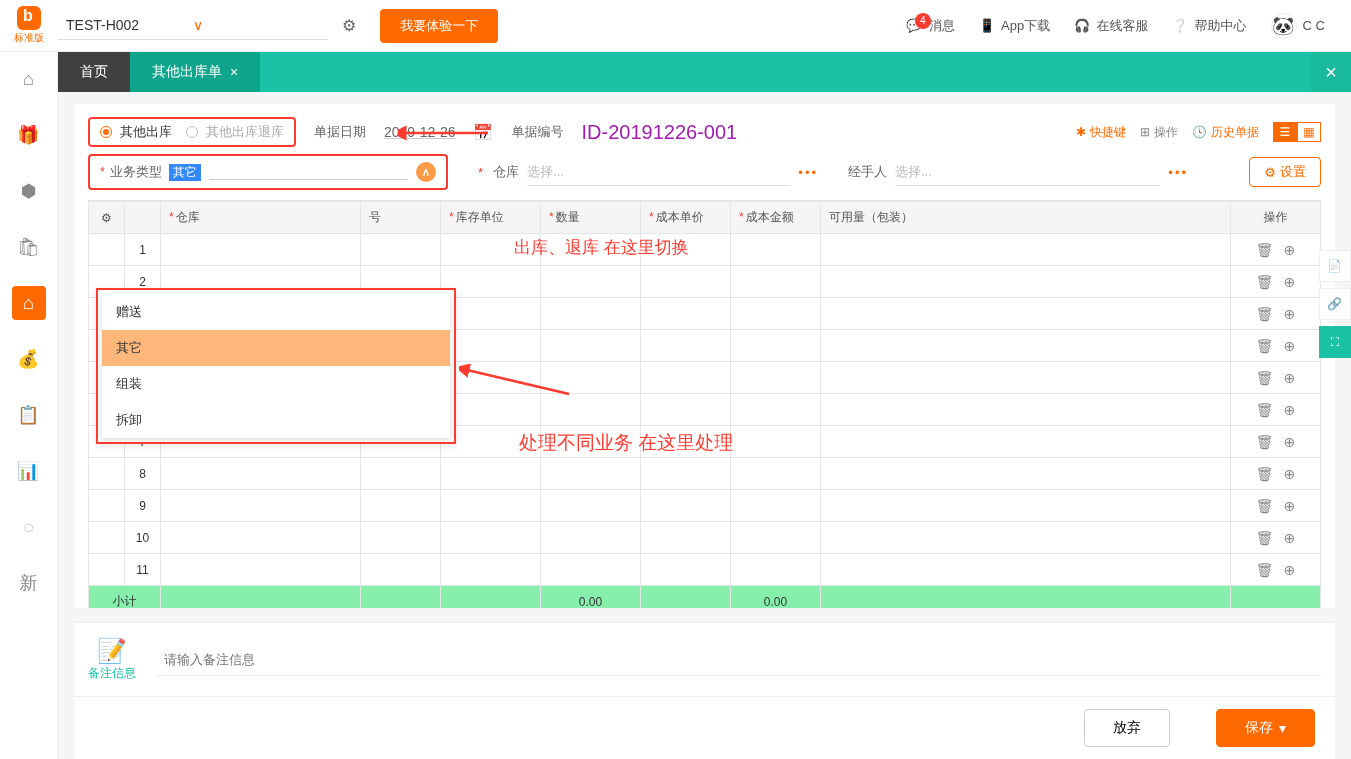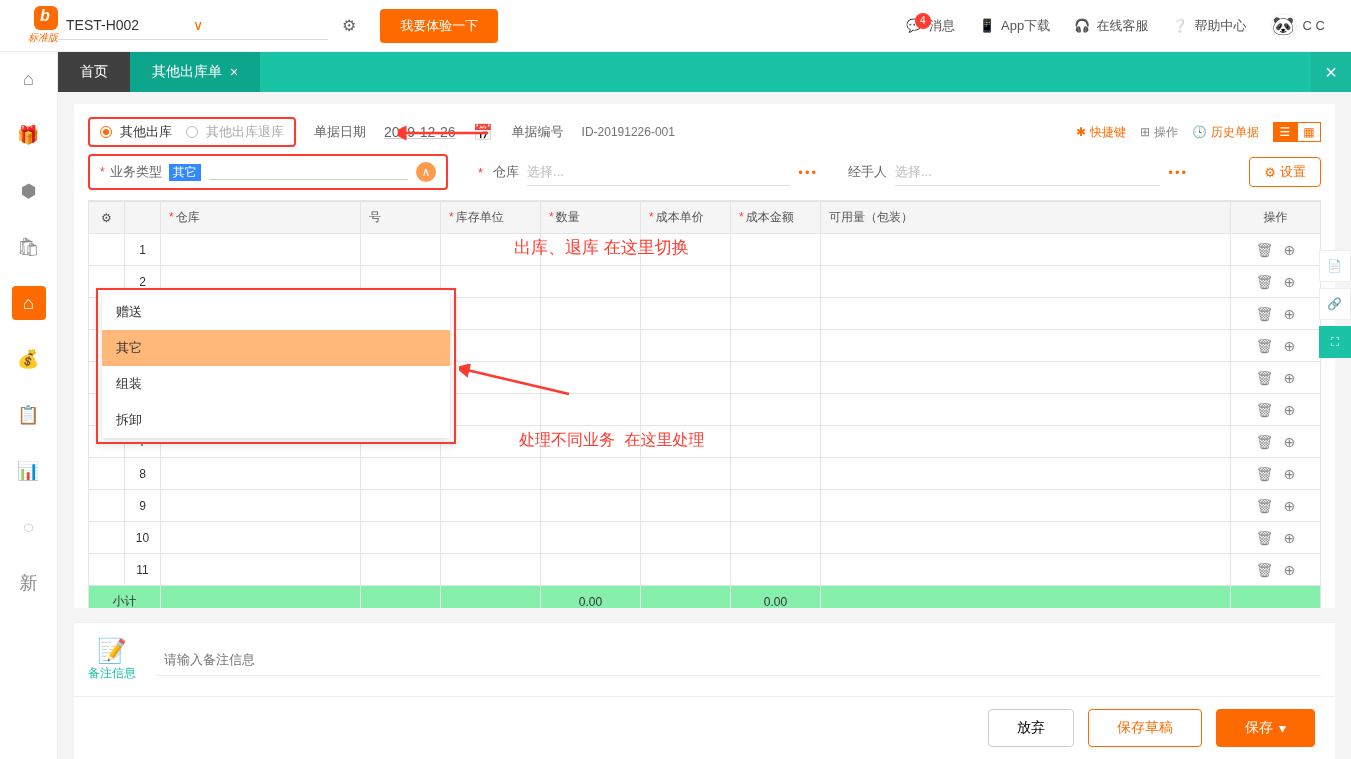--- a/index.html
+++ b/index.html
@@ -1,21 +1,21 @@
 <!DOCTYPE html>
 <html><head>
 <meta charset="utf-8">
 <style>
 * { margin: 0; padding: 0; box-sizing: border-box; font-family: "Microsoft YaHei", Arial, sans-serif; }
 body { background: #f0f0f0; font-size: 12px; color: #333; overflow: hidden; }
 .app { display: flex; flex-direction: column; height: 759px; width: 1351px; }
 
 
 .topbar { height: 52px; background: #fff; display: flex; align-items: center; padding: 0 14px 0 0; border-bottom: 1px solid #eee; }
-.logo { width: 58px; text-align: right; font-style: italic; }
+.logo { width: 58px; text-align: center; }
 .logo-icon { width: 24px; height: 24px; background: #ff6a00; border-radius: 6px; display: inline-block; position: relative; }
 .logo-icon::after { content: "b"; color: #fff; font-weight: bold; font-size: 16px; position: absolute; left: 6px; top: 1px; }
 .logo-text { font-size: 10px; color: #ff6a00; display: block; margin-top: -2px; }
 .store-select { width: 270px; height: 28px; border-bottom: 1px solid #ddd; display: flex; align-items: center; padding: 0 8px; }
 .store-select span { flex: 1; font-size: 14px; }
 .chevron-down { color: #ff6a00; font-size: 12px; }
 .gear-top { margin: 0 24px 0 14px; color: #666; font-size: 16px; cursor: pointer; }
 .exp-btn { background: #ff6a00; color: #fff; padding: 8px 20px; border-radius: 4px; font-size: 13px; cursor: pointer; border: none; }
 .top-spacer { flex: 1; }
 .top-item { display: flex; align-items: center; gap: 6px; padding: 0 12px; font-size: 13px; color: #555; cursor: pointer; position: relative; }
@@ -47,21 +47,21 @@
 .radio-group { border: 2px solid #ff3b30; padding: 4px 10px; border-radius: 4px; display: flex; gap: 14px; align-items: center; }
 .radio { display: flex; align-items: center; gap: 8px; font-size: 13px; cursor: pointer; }
 .radio .dot { width: 12px; height: 12px; border: 1px solid #ff6a00; border-radius: 50%; display: inline-block; position: relative; }
 .radio.checked .dot::after { content: ""; position: absolute; inset: 2px; background: #ff6a00; border-radius: 50%; }
 .radio.unchecked { color: #aaa; }
 .radio.unchecked .dot { border-color: #bbb; }
 .arrow-red { position: absolute; left: 310px; top: 4px; }
 .lbl { color: #666; font-size: 13px; }
 .date-val { color: #666; font-size: 14px; text-decoration: underline; text-decoration-color: #ccc; }
 .cal-icon { color: #ff6a00; font-size: 16px; }
-.doc-id { font-size: 12px; color: #737373; }
+.doc-id { font-size: 20px; color: #a21caf; }
 .r1-spacer { flex: 1; }
 .top-actions { display: flex; align-items: center; gap: 14px; font-size: 12px; color: #ff6a00; }
 .top-actions .a { display: flex; align-items: center; gap: 4px; cursor: pointer; }
 .top-actions .a.gray { color: #888; }
 .view-toggle { display: flex; }
 .vt { width: 24px; height: 20px; border: 1px solid #ff6a00; display: flex; align-items: center; justify-content: center; cursor: pointer; }
 .vt.active { background: #ff6a00; color: #fff; }
 .vt.inactive { color: #ff6a00; }
 
 .anno1 { position: absolute; left: 440px; top: 132px; color: #ff3b30; font-size: 17px; pointer-events: none; }
@@ -77,21 +77,21 @@
 .field .dots { color: #ff6a00; letter-spacing: 2px; cursor: pointer; }
 .r2-spacer { flex: 1; }
 .set-btn { border: 1px solid #ff6a00; color: #ff6a00; padding: 5px 14px; border-radius: 4px; font-size: 13px; cursor: pointer; display: flex; align-items: center; gap: 4px; }
 
 
 .dropdown { position: absolute; left: 22px; top: 184px; width: 360px; border: 2px solid #ff3b30; background: #fff; box-shadow: 0 2px 8px rgba(0,0,0,0.1); z-index: 10; }
 .dd-inner { margin: 4px; box-shadow: 0 2px 6px rgba(0,0,0,0.15); }
 .dd-item { padding: 9px 14px; font-size: 13px; cursor: pointer; }
 .dd-item.sel { background: #ffb87a; }
 .dd-arrow { position: absolute; left: 385px; top: 260px; z-index: 11; pointer-events: none; }
-.anno2 { position: absolute; left: 445px; top: 326px; color: #ff3b30; font-size: 16px; pointer-events: none; z-index: 11; font-family: Liberation Mono, monospace; }
+.anno2 { position: absolute; left: 445px; top: 326px; color: #ff3b30; font-size: 19px; pointer-events: none; z-index: 11; }
 
 
 .table-wrap { flex: 1; overflow: auto; margin-top: 6px; border-top: 1px solid #e5e5e5; position: relative; }
 table { width: 100%; border-collapse: collapse; table-layout: fixed; }
 th, td { border: 1px solid #e5e5e5; padding: 7px 8px; font-size: 12px; text-align: left; height: 32px; }
 th { background: #f5f5f5; color: #555; font-weight: normal; }
 th .req { color: #ff3b30; }
 .col-idx { width: 36px; text-align: center; }
 .col-gear { width: 36px; text-align: center; }
 .col-op { width: 90px; text-align: center; }
@@ -102,21 +102,21 @@
 
 .remark-bar { background: #fff; margin-top: 14px; padding: 14px; display: flex; align-items: center; gap: 20px; border-top: 1px solid #eee; }
 .remark-ico { text-align: center; color: #1bc3a6; font-size: 12px; }
 .remark-ico .ri { font-size: 24px; display: block; }
 .remark-input { flex: 1; border: none; border-bottom: 1px solid #eee; padding: 8px; font-size: 13px; outline: none; }
 
 
 .footer { background: #fff; padding: 12px 20px; display: flex; justify-content: flex-end; gap: 14px; border-top: 1px solid #eee; }
 .btn { padding: 9px 28px; border-radius: 4px; font-size: 14px; cursor: pointer; border: 1px solid #ccc; background: #fff; }
 .btn.draft { border-color: #ff6a00; color: #ff6a00; }
-.btn.save { background: #ff6a00; border-color: #ff6a00; color: #fff; display: flex; align-items: center; gap: 6px; }
+.btn.save { background: #ff6a00; border-color: #ff6a00; color: #fff; display: flex; align-items: center; gap: 6px; margin-left: 32px; }
 
 
 .right-dock { position: absolute; right: 0; top: 250px; width: 32px; display: flex; flex-direction: column; gap: 6px; }
 .rd-item { width: 32px; height: 32px; background: #fff; border: 1px solid #eee; display: flex; align-items: center; justify-content: center; color: #888; cursor: pointer; }
 .rd-item.active { background: #1bc3a6; color: #fff; border-color: #1bc3a6; }
 
 .panel-container { position: relative; flex: 1; display: flex; flex-direction: column; overflow: hidden; }
 </style>
 </head>
 <body>
@@ -504,21 +504,20 @@
           <div class="remark-ico">
             <span class="ri">📝</span>
             <span>备注信息</span>
           </div>
           <input class="remark-input" placeholder="请输入备注信息" style="">
         </div>
         </div>
 
         <div class="footer">
           <button class="btn">放弃</button>
-          <button class="btn draft">保存草稿</button>
           <button class="btn save">
             <span>保存</span>
               <span>▾</span>
           </button>
         </div>
       </div>
     </div>
   </div>
 
   <div class="right-dock">

